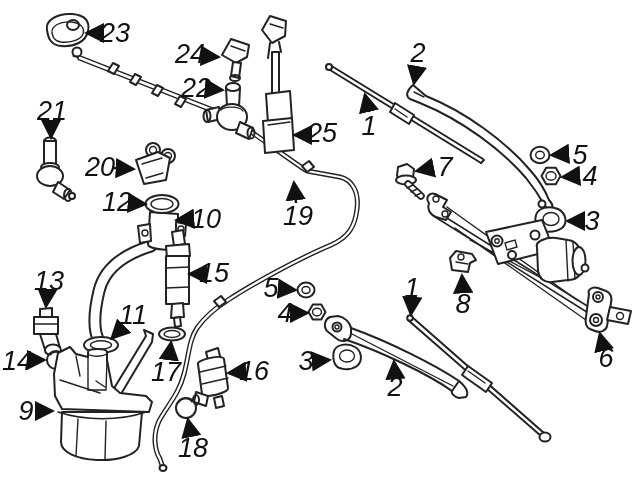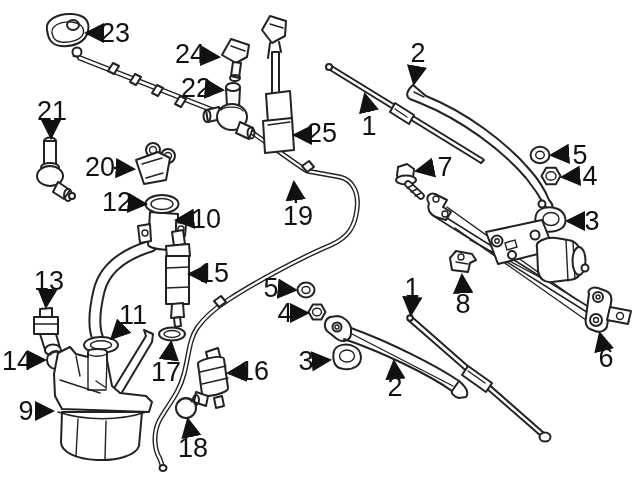--- a/index.html
+++ b/index.html
@@ -1,17 +1,17 @@
 <!DOCTYPE html>
 <html><head>
 <meta charset="utf-8">
 <style>
   html,body{margin:0;padding:0;background:#fff;}
   .stage{position:relative;width:640px;height:480px;background:#ffffff;overflow:hidden;
-         font-family:"Liberation Sans",sans-serif;}
+         font-family:"Liberation Sans",sans-serif;font-style:italic;}
   svg{display:block;}
   .callout-text{font-family:"Liberation Sans",sans-serif;font-size:27px;fill:#111;}
   .ln{stroke:#222;stroke-width:2;fill:none;stroke-linecap:round;stroke-linejoin:round;}
   .lnf{stroke:#222;stroke-width:2;fill:#fff;stroke-linecap:round;stroke-linejoin:round;}
   .thin{stroke:#222;stroke-width:1.4;fill:none;stroke-linecap:round;}
   .tube-out{stroke:#222;fill:none;stroke-linecap:round;stroke-linejoin:round;}
   .tube-in{stroke:#fff;fill:none;stroke-linecap:round;stroke-linejoin:round;}
 </style>
 </head>
 <body>

